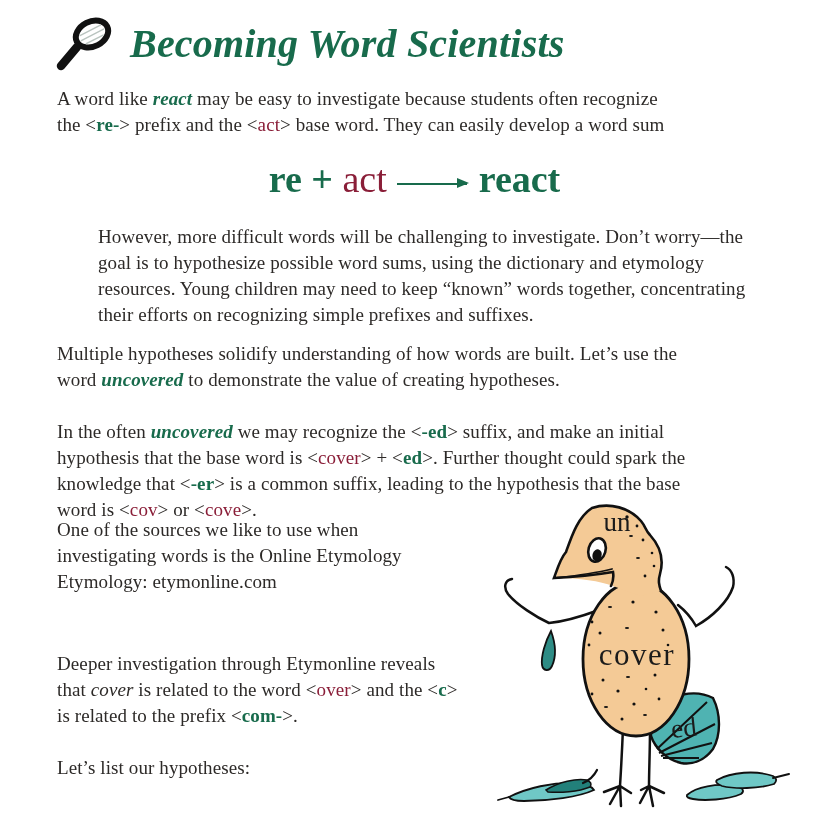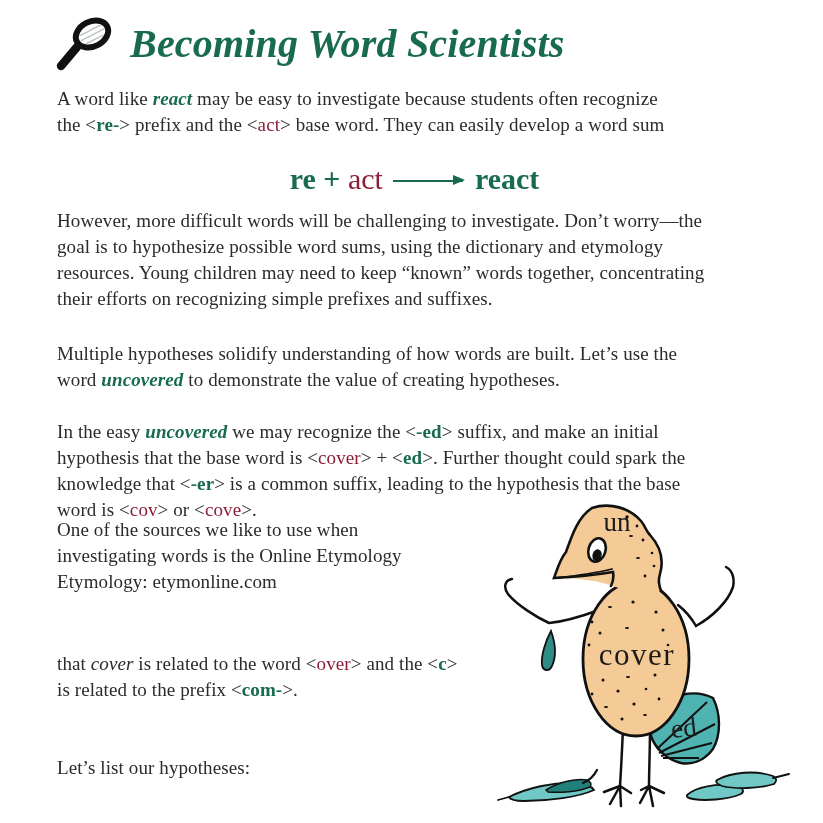--- a/index.html
+++ b/index.html
@@ -5,22 +5,22 @@
   html,body{margin:0;padding:0;background:#fff;}
   body{width:823px;height:823px;position:relative;overflow:hidden;
        font-family:"Liberation Serif","DejaVu Serif",serif;color:var(--ink,#2d2a28);}
   .page{position:absolute;inset:0;background:var(--paper,#fff);}
   .hdr{position:absolute;left:56px;top:16px;display:flex;align-items:center;gap:14px;font-style:italic;}
   .hdr h1{margin:0;font-size:40px;line-height:48px;font-weight:700;color:var(--green);letter-spacing:.2px;}
   .para{position:absolute;left:57px;font-size:19px;line-height:26px;letter-spacing:.1px;}
   .tline{white-space:nowrap;}
   .p1{top:86px;width:715px;}
   .formula{position:absolute;left:57px;top:159px;width:715px;text-align:center;
-           font-size:30px;line-height:40px;font-weight:700;}
-  .p2{top:208px;width:715px;}
+           font-size:38px;line-height:40px;font-weight:700;}
+  .p2{top:224px;width:715px;margin-left:41px;}
   .p3{top:341px;width:715px;}
   .p4{top:419px;width:715px;}
   .p5{top:517px;width:480px;}
   .p6{top:651px;width:530px;}
   .p7{top:755px;width:400px;}
   .s-plain{color:var(--ink);}
   .s-gb{color:var(--green);font-weight:700;}
   .s-mb{color:var(--maroon);font-weight:400;}
   .s-gbi{color:var(--green);font-weight:700;font-style:italic;}
   .s-it{font-style:italic;}
@@ -63,31 +63,32 @@
       <div class="tline"><span class="s-plain">However, more difficult words will be challenging to investigate. Don’t worry—the</span></div>
       <div class="tline"><span class="s-plain">goal is to hypothesize possible word sums, using the dictionary and etymology</span></div>
       <div class="tline"><span class="s-plain">resources. Young children may need to keep “known” words together, concentrating</span></div>
       <div class="tline"><span class="s-plain">their efforts on recognizing simple prefixes and suffixes.</span></div>
     </div>
   <div class="para p3">
       <div class="tline"><span class="s-plain">Multiple hypotheses solidify understanding of how words are built. Let’s use the</span></div>
       <div class="tline"><span class="s-plain">word </span><span class="s-gbi">uncovered</span><span class="s-plain"> to demonstrate the value of creating hypotheses.</span></div>
     </div>
   <div class="para p4">
-      <div class="tline"><span class="s-plain">In the easy </span><span class="s-gbi">uncovered</span><span class="s-plain"> we may recognize the &lt;</span><span class="s-gb">-ed</span><span class="s-plain">&gt; suffix, and make an initial</span></div>
+      <div class="tline"><span class="s-plain">In the often </span><span class="s-gbi">uncovered</span><span class="s-plain"> we may recognize the &lt;</span><span class="s-gb">-ed</span><span class="s-plain">&gt; suffix, and make an initial</span></div>
       <div class="tline"><span class="s-plain">hypothesis that the base word is &lt;</span><span class="s-mb">cover</span><span class="s-plain">&gt; + &lt;</span><span class="s-gb">ed</span><span class="s-plain">&gt;. Further thought could spark the</span></div>
       <div class="tline"><span class="s-plain">knowledge that &lt;</span><span class="s-gb">-er</span><span class="s-plain">&gt; is a common suffix, leading to the hypothesis that the base</span></div>
       <div class="tline"><span class="s-plain">word is &lt;</span><span class="s-mb">cov</span><span class="s-plain">&gt; or &lt;</span><span class="s-mb">cove</span><span class="s-plain">&gt;.</span></div>
     </div>
   <div class="para p5">
       <div class="tline"><span class="s-plain">One of the sources we like to use when</span></div>
       <div class="tline"><span class="s-plain">investigating words is the Online Etymology</span></div>
       <div class="tline"><span class="s-plain">Etymology: etymonline.com</span></div>
     </div>
   <div class="para p6">
+      <div class="tline"><span class="s-plain">Deeper investigation through Etymonline reveals</span></div>
       <div class="tline"><span class="s-plain">that </span><span class="s-it">cover</span><span class="s-plain"> is related to the word &lt;</span><span class="s-mb">over</span><span class="s-plain">&gt; and the &lt;</span><span class="s-gb">c</span><span class="s-plain">&gt;</span></div>
       <div class="tline"><span class="s-plain">is related to the prefix &lt;</span><span class="s-gb">com-</span><span class="s-plain">&gt;.</span></div>
     </div>
   <div class="para p7">
       <div class="tline"><span class="s-plain">Let’s list our hypotheses:</span></div>
     </div>
 
   <svg class="bird" width="335" height="335" viewBox="488 488 335 335" aria-hidden="true">
 
     <g>

